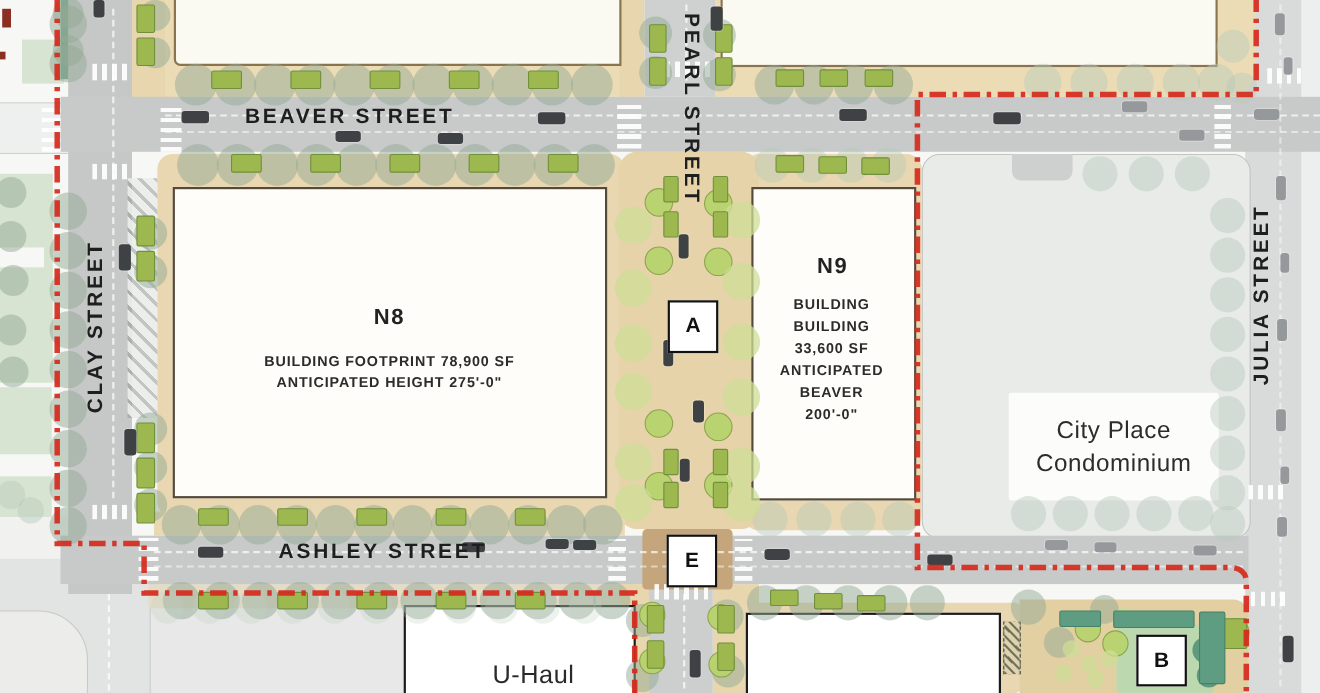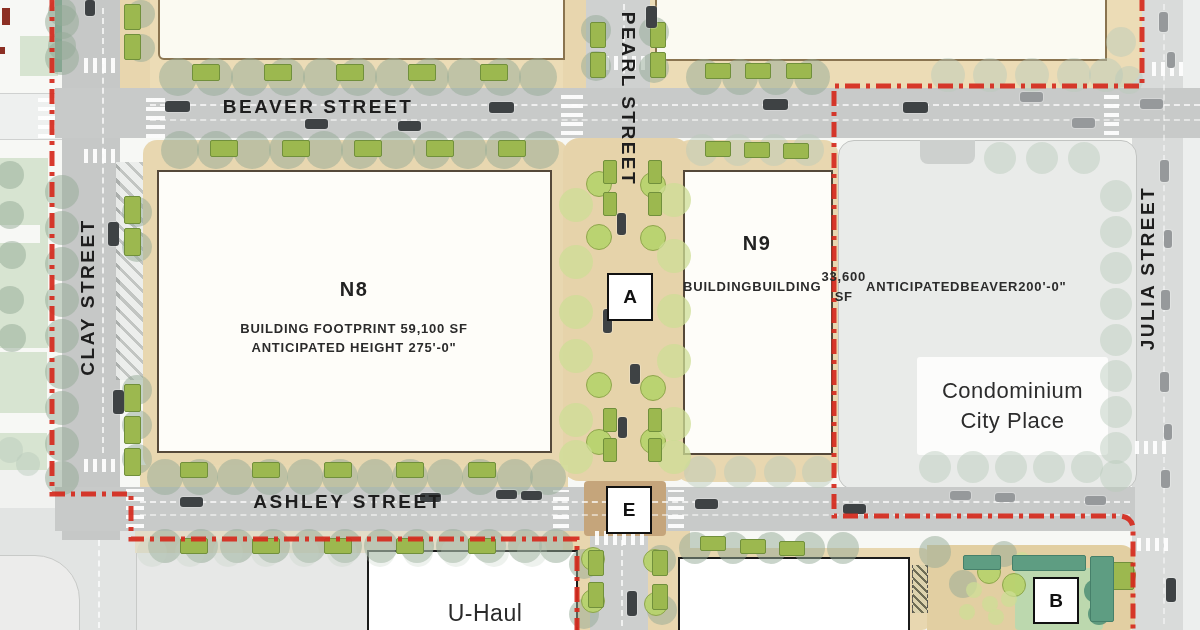--- a/index.html
+++ b/index.html
@@ -48,21 +48,21 @@
   .hatch2{background:repeating-linear-gradient(45deg, #6f6d55 0 2px, #ddd3ae 2px 6px);border-left:1px dashed #555;border-right:1px dashed #555;}
   
   .street-label{
     position:absolute;white-space:nowrap;color:#1e1e1e;font-weight:700;
     font-size:19px;letter-spacing:2.5px;transform:translate(-50%,-50%);
   }
   .street-label.rot90{transform:translate(-50%,-50%) rotate(90deg);}
   .street-label.rotm90{transform:translate(-50%,-50%) rotate(-90deg);}
   .plan-name{position:absolute;transform:translate(-50%,-50%);font-size:20px;font-weight:700;letter-spacing:1.5px;color:#222;}
   .plan-line{position:absolute;transform:translate(-50%,-50%);font-size:13px;font-weight:700;letter-spacing:.8px;color:#2b2b2b;white-space:nowrap;}
-  .n9-lines{position:absolute;display:flex;flex-direction:row;align-items:center;font-size:13px;font-weight:700;letter-spacing:.8px;color:#2b2b2b;line-height:20px;text-align:center;}
+  .n9-lines{position:absolute;display:flex;flex-direction:column;align-items:center;font-size:13px;font-weight:700;letter-spacing:.8px;color:#2b2b2b;line-height:20px;text-align:center;}
   .cp-text{position:absolute;display:flex;flex-direction:column;align-items:center;justify-content:center;font-size:22px;color:#2c2c2c;line-height:30px;letter-spacing:.5px;}
   .uhaul-text{position:absolute;transform:translate(-50%,-50%);font-size:23px;color:#2a2a2a;letter-spacing:.5px;}
   .marker{
     position:absolute;background:#ffffff;border:2.5px solid #111;
     display:flex;align-items:center;justify-content:center;
     font-size:19px;font-weight:700;color:#111;
   }
 </style>
 </head>
 <body>
@@ -422,36 +422,36 @@
     </g>
   </svg>
 
   <div class="street-label" style="left:318px;top:107px;">BEAVER STREET</div>
   <div class="street-label" style="left:348px;top:502px;">ASHLEY STREET</div>
   <div class="street-label rotm90" style="left:88px;top:297px;">CLAY STREET</div>
   <div class="street-label rot90" style="left:628px;top:99px;">PEARL STREET</div>
   <div class="street-label rotm90" style="left:1148px;top:268px;">JULIA STREET</div>
 
   <div class="plan-name" style="left:354px;top:289px;">N8</div>
-  <div class="plan-line" style="left:354px;top:328px;">BUILDING FOOTPRINT 59,100 SF</div>
+  <div class="plan-line" style="left:354px;top:328px;">BUILDING FOOTPRINT 78,900 SF</div>
   <div class="plan-line" style="left:354px;top:347px;">ANTICIPATED HEIGHT 275'-0"</div>
 
   <div class="plan-name" style="left:757px;top:243px;">N9</div>
   <div class="n9-lines" style="left:683px;top:267px;width:146px;">
     <div>BUILDING</div>
     <div>BUILDING</div>
     <div>33,600 SF</div>
     <div>ANTICIPATED</div>
     <div>BEAVER</div>
     <div>200'-0"</div>
   </div>
 
   <div class="cp-text" style="left:917px;top:357px;width:191px;height:98px;">
+    <div>City Place</div>
     <div>Condominium</div>
-    <div>City Place</div>
   </div>
 
   <div class="uhaul-text" style="left:485px;top:613px;">U-Haul</div>
 
   <div class="marker" style="left:607px;top:273px;width:42px;height:44px;">A</div>
   <div class="marker" style="left:606px;top:486px;width:42px;height:44px;">E</div>
   <div class="marker" style="left:1033px;top:577px;width:42px;height:43px;">B</div>
 </div>
 
 </body></html>

